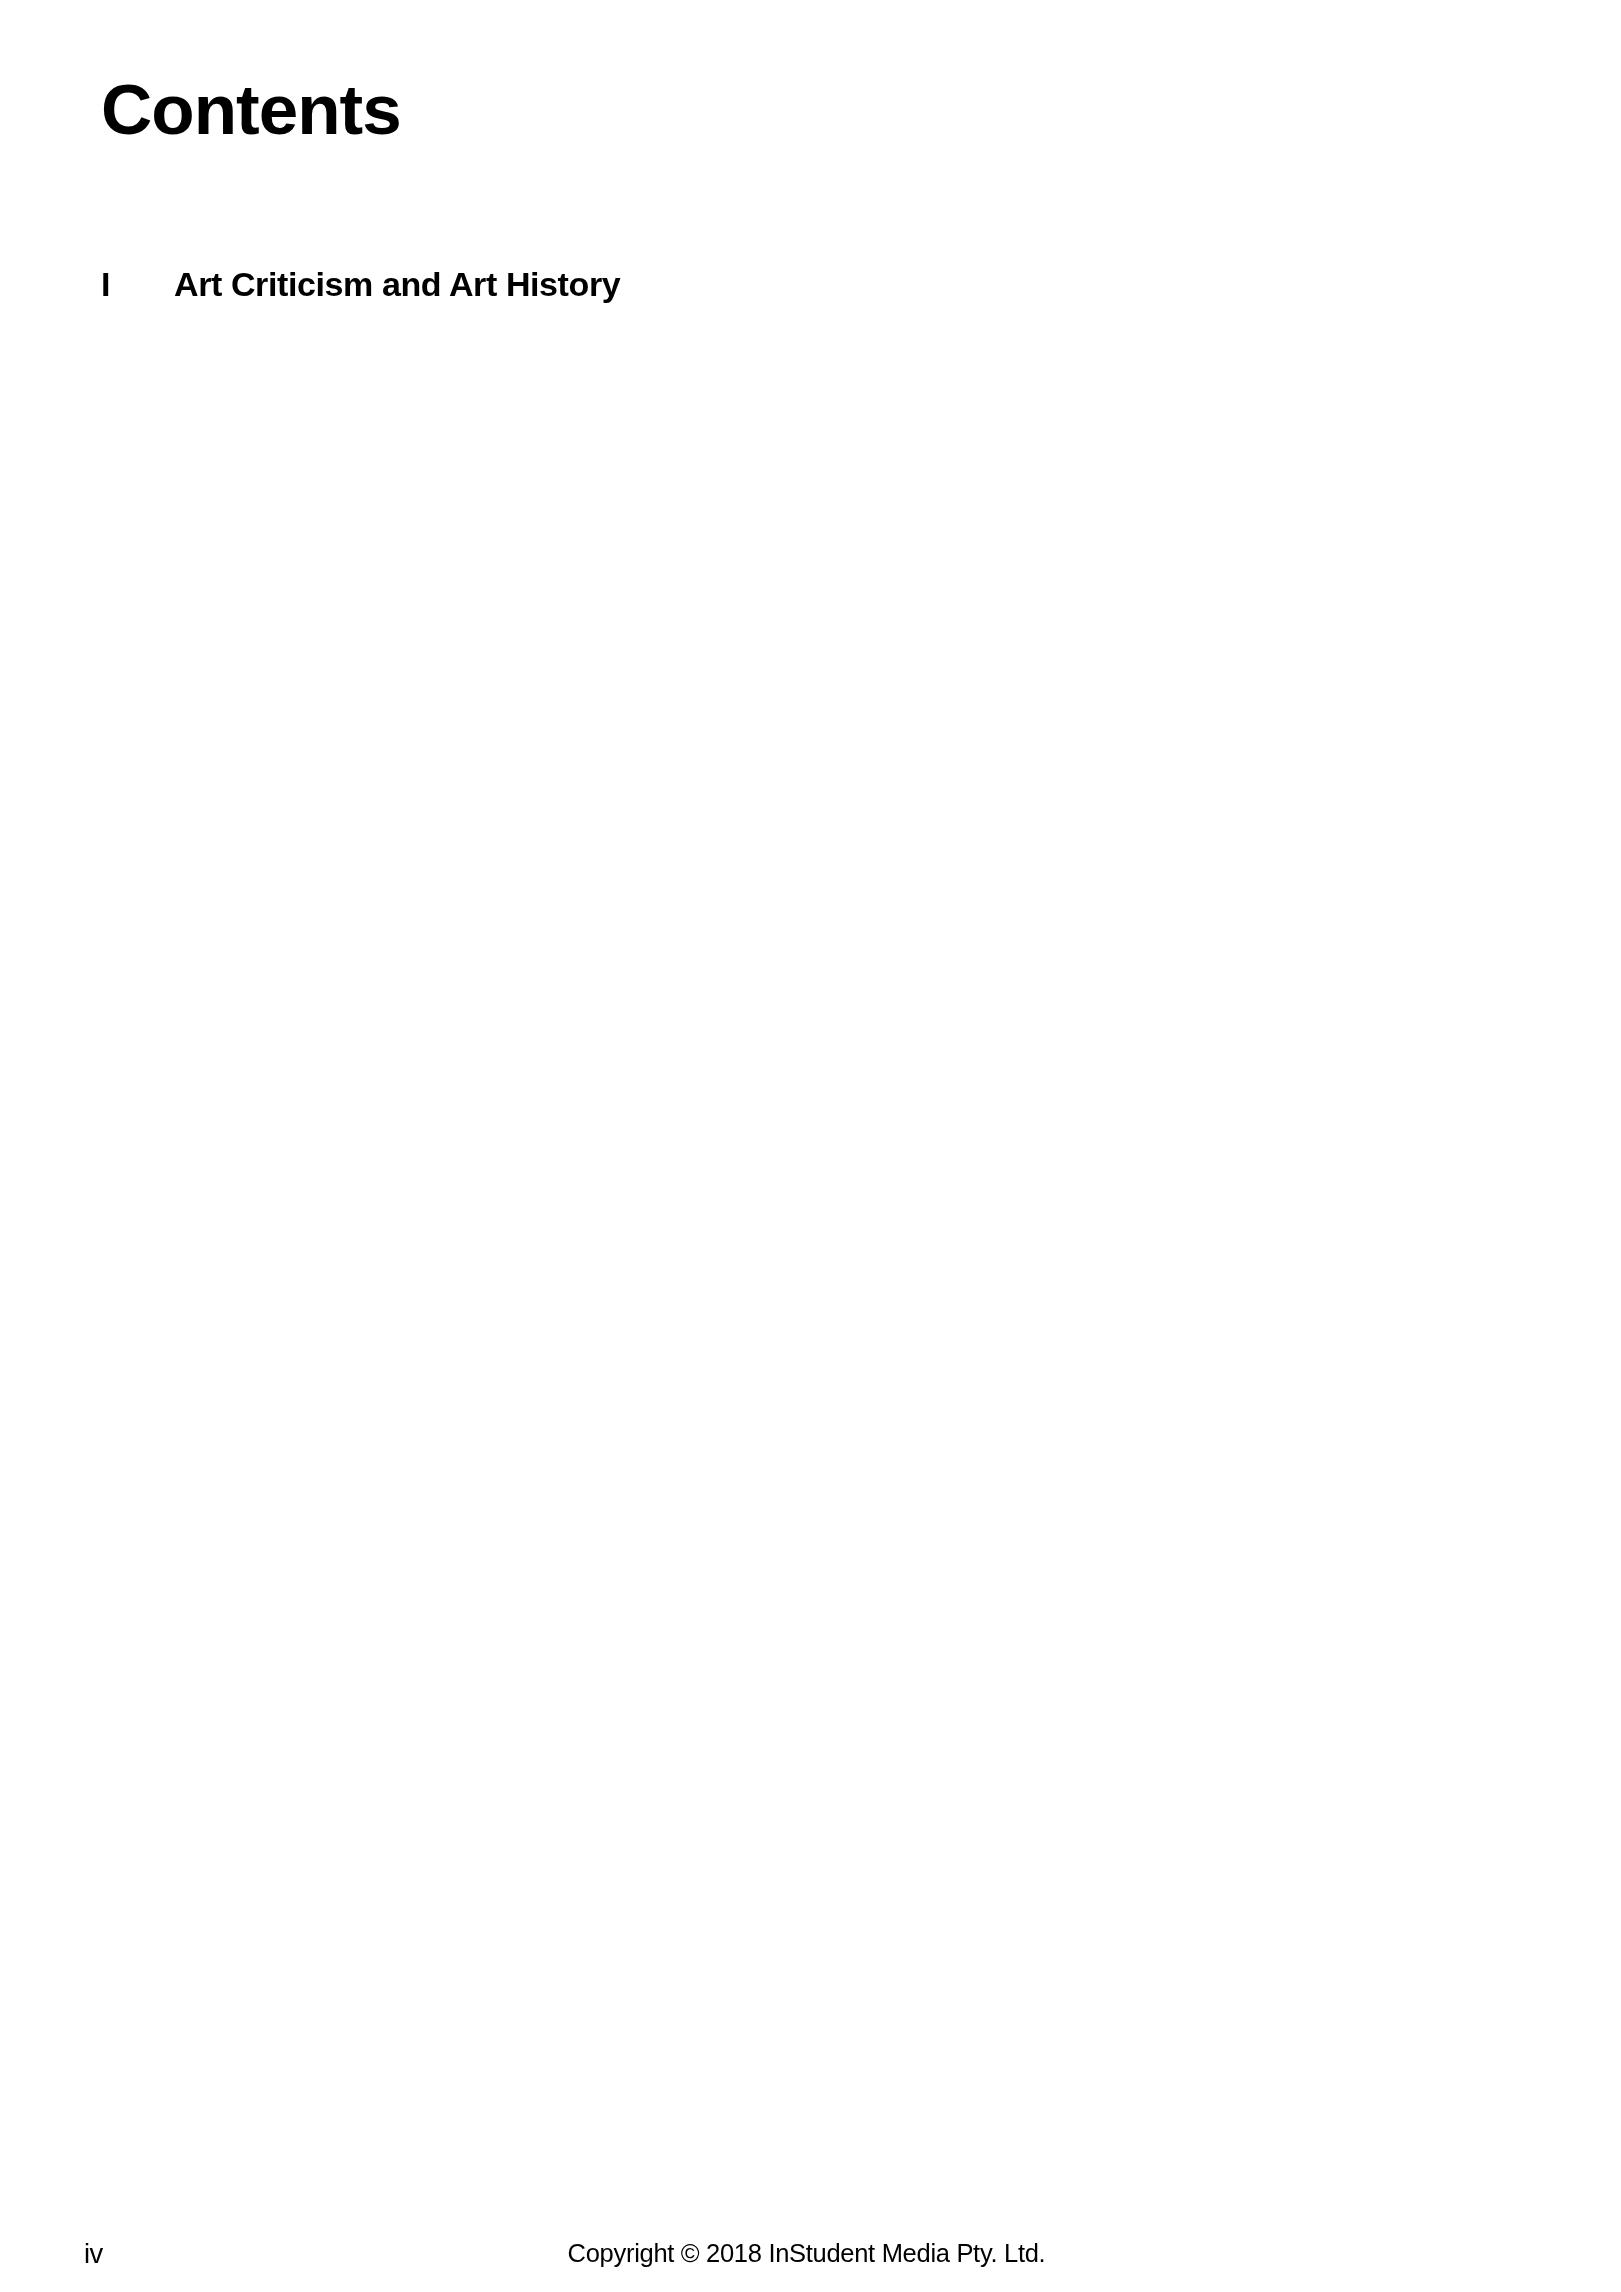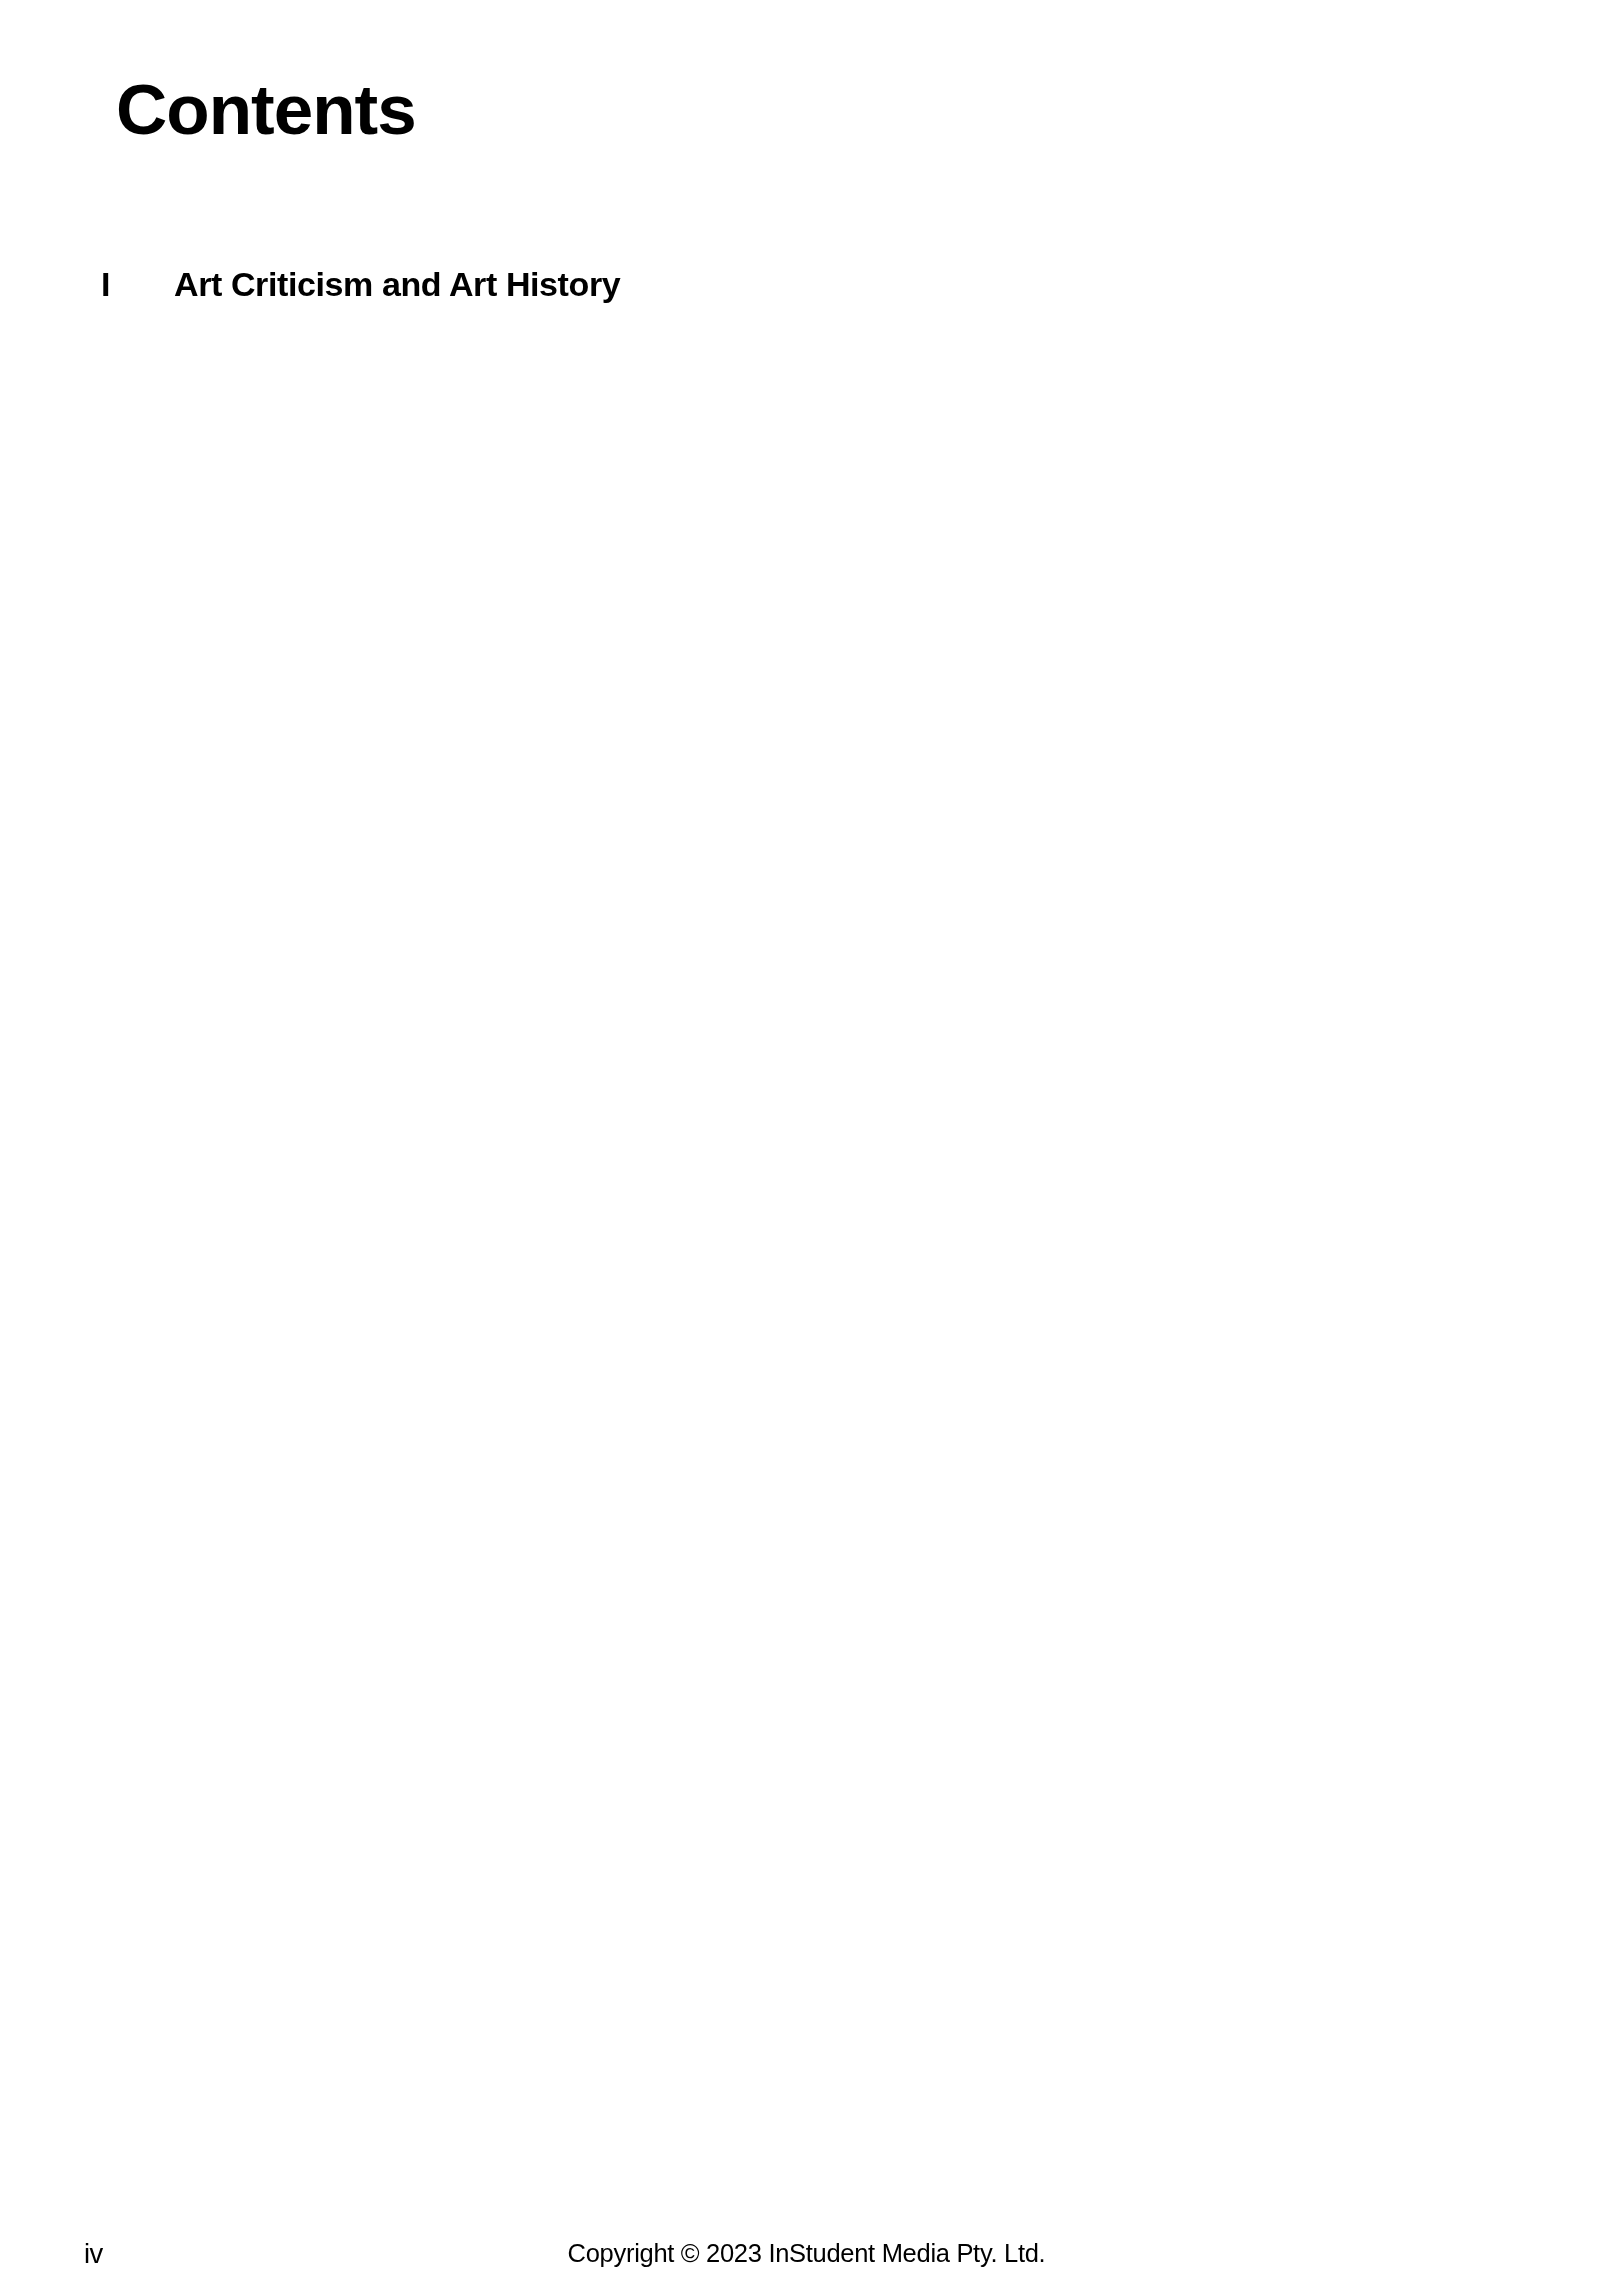--- a/index.html
+++ b/index.html
@@ -19,21 +19,21 @@
   .content {
     position: absolute;
     left: 101px;
     right: 122px;
     top: 74px;
   }
   h1.doc-title {
     font-size: 71px;
     font-weight: bold;
     letter-spacing: -1px;
-    margin: 0 0 116px 15px;
+    margin: 0 0 116px 0;
     line-height: 1.0;
   }
   .toc { width: 100%; }
   .row {
     display: flex;
     align-items: baseline;
     white-space: nowrap;
     letter-spacing: -0.4px;
   }
   .row .num   { flex: none; }
@@ -93,16 +93,16 @@
         <div class="row part">
           <span class="num">I</span>
           <span class="title">Art Criticism and Art History</span>
           <span class="dots nodots"></span>
           <span class="page">1</span>
         </div>
       </div>
   </div>
   <div class="footer">
     <span class="folio">iv</span>
-    <div class="copyright">Copyright © 2023 InStudent Media Pty. Ltd.</div>
+    <div class="copyright">Copyright © 2018 InStudent Media Pty. Ltd.</div>
   </div>
 </div>
 
 
 </body></html>

